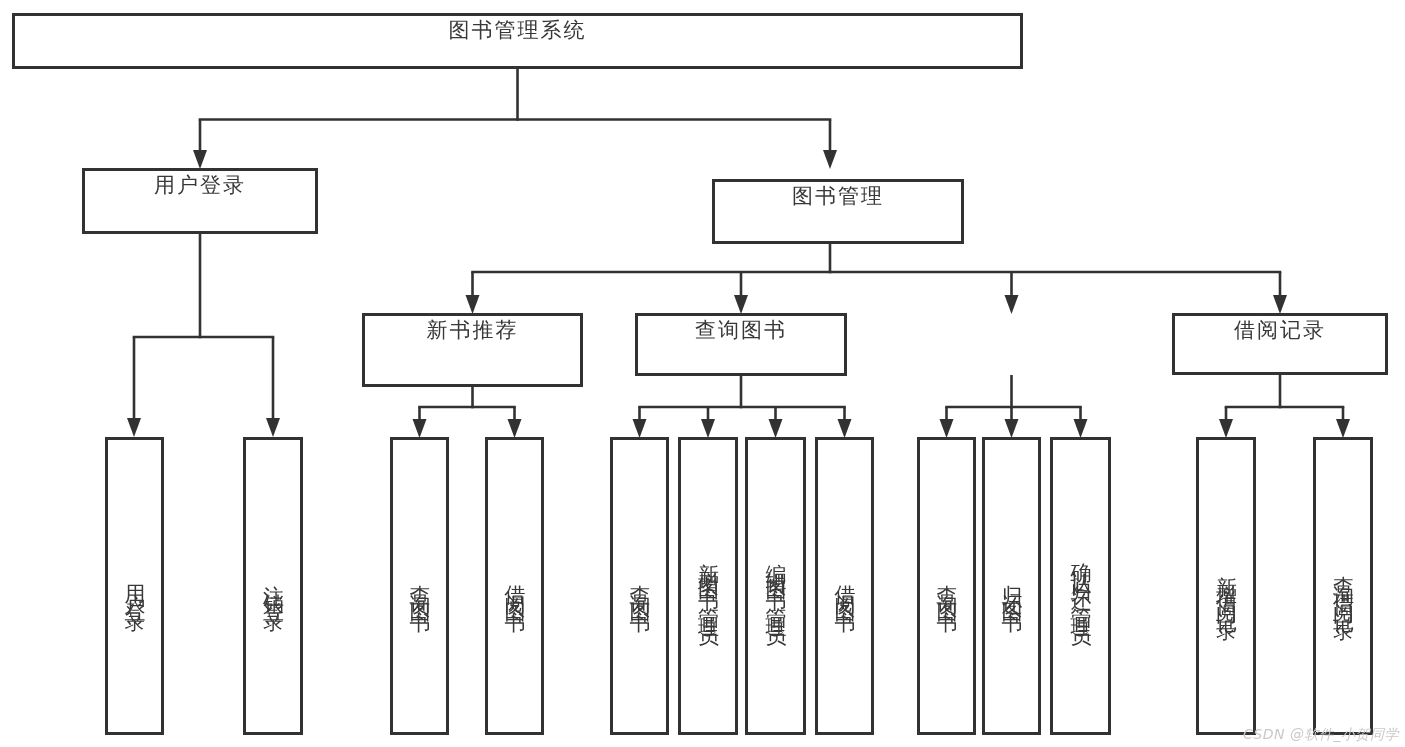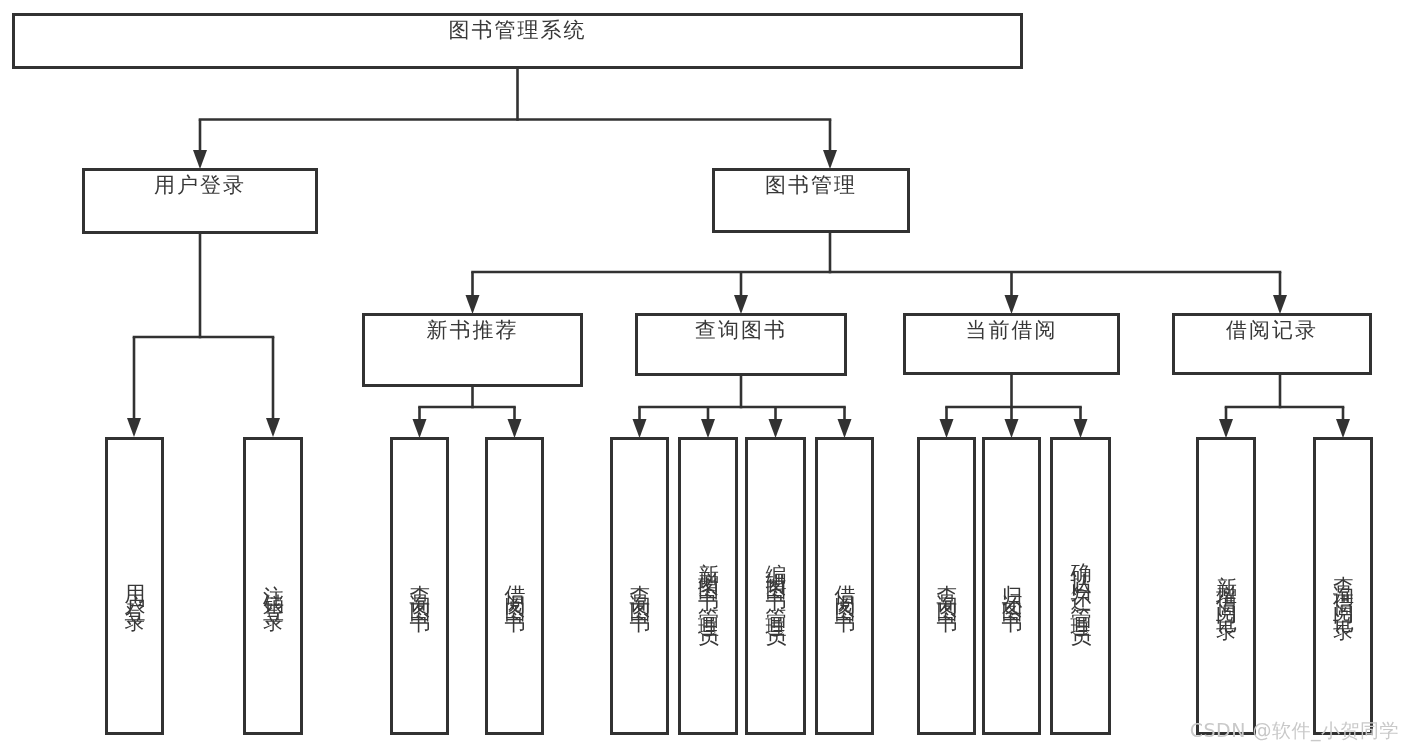--- a/index.html
+++ b/index.html
@@ -47,49 +47,50 @@
     writing-mode: vertical-rl;
     text-orientation: mixed;
     font-size: 21px;
     line-height: 1;
     letter-spacing: 9px;
     white-space: nowrap;
   }
   
   #n-root           { left: 12px;   top: 13px;  width: 1011px; height: 56px; }
   #n-user-login     { left: 82px;   top: 168px; width: 236px;  height: 66px; }
-  #n-book-mgmt      { left: 712px;  top: 168px; width: 198px;  height: 65px; }
+  #n-book-mgmt      { left: 712px;  top: 179px; width: 252px;  height: 65px; }
   #n-new-book-rec   { left: 362px;  top: 313px; width: 221px;  height: 74px; }
   #n-book-borrow    { left: 635px;  top: 313px; width: 212px;  height: 63px; }
   #n-current-borrow { left: 903px;  top: 313px; width: 217px;  height: 62px; }
-  #n-borrow-records { left: 1172px; top: 313px; width: 200px;  height: 62px; }
+  #n-borrow-records { left: 1172px; top: 313px; width: 216px;  height: 62px; }
   
   .leaf { top: 437px; height: 298px; }
   #l-user-login     { left: 105px;  width: 59px; }
   #l-logout         { left: 243px;  width: 60px; }
   #l-rec-query      { left: 390px;  width: 59px; }
   #l-rec-borrow     { left: 485px;  width: 59px; }
   #l-bor-query      { left: 610px;  width: 59px; }
   #l-bor-add        { left: 678px;  width: 60px; }
   #l-bor-edit       { left: 745px;  width: 61px; }
   #l-bor-borrow     { left: 815px;  width: 59px; }
   #l-cur-query      { left: 917px;  width: 59px; }
   #l-cur-return     { left: 982px;  width: 59px; }
   #l-cur-confirm    { left: 1050px; width: 61px; }
   #l-rcd-add        { left: 1196px; width: 60px; }
   #l-rcd-query      { left: 1313px; width: 60px; }
   #watermark {
     position: absolute;
     right: 6px;
     bottom: 3px;
-    font-size: 19px;
+    font-size: 14px;
     color: #c9c9c9;
     letter-spacing: 0.5px;
     z-index: 10;
     white-space: nowrap;
+    font-style: italic;
   }
 </style>
 </head>
 <body>
 
 <div id="canvas">
 
   <svg id="edges" viewBox="0 0 1405 747" xmlns="http://www.w3.org/2000/svg">
     <g stroke="#323232" stroke-width="2.6" fill="none">
 
@@ -166,23 +167,20 @@
   <div class="box" id="n-book-mgmt">
     <span>图书管理</span>
   </div>
 
   <div class="box" id="n-new-book-rec">
     <span>新书推荐</span>
   </div>
   <div class="box" id="n-book-borrow">
     <span>查询图书</span>
   </div>
-  <div class="box" id="n-current-borrow">
-    <span>当前借阅</span>
-  </div>
   <div class="box" id="n-borrow-records">
     <span>借阅记录</span>
   </div>
 
   <div class="vbox leaf" id="l-user-login">
     <span class="vlabel">用户登录</span>
   </div>
   <div class="vbox leaf" id="l-logout">
     <span class="vlabel">注销登录</span>
   </div>

